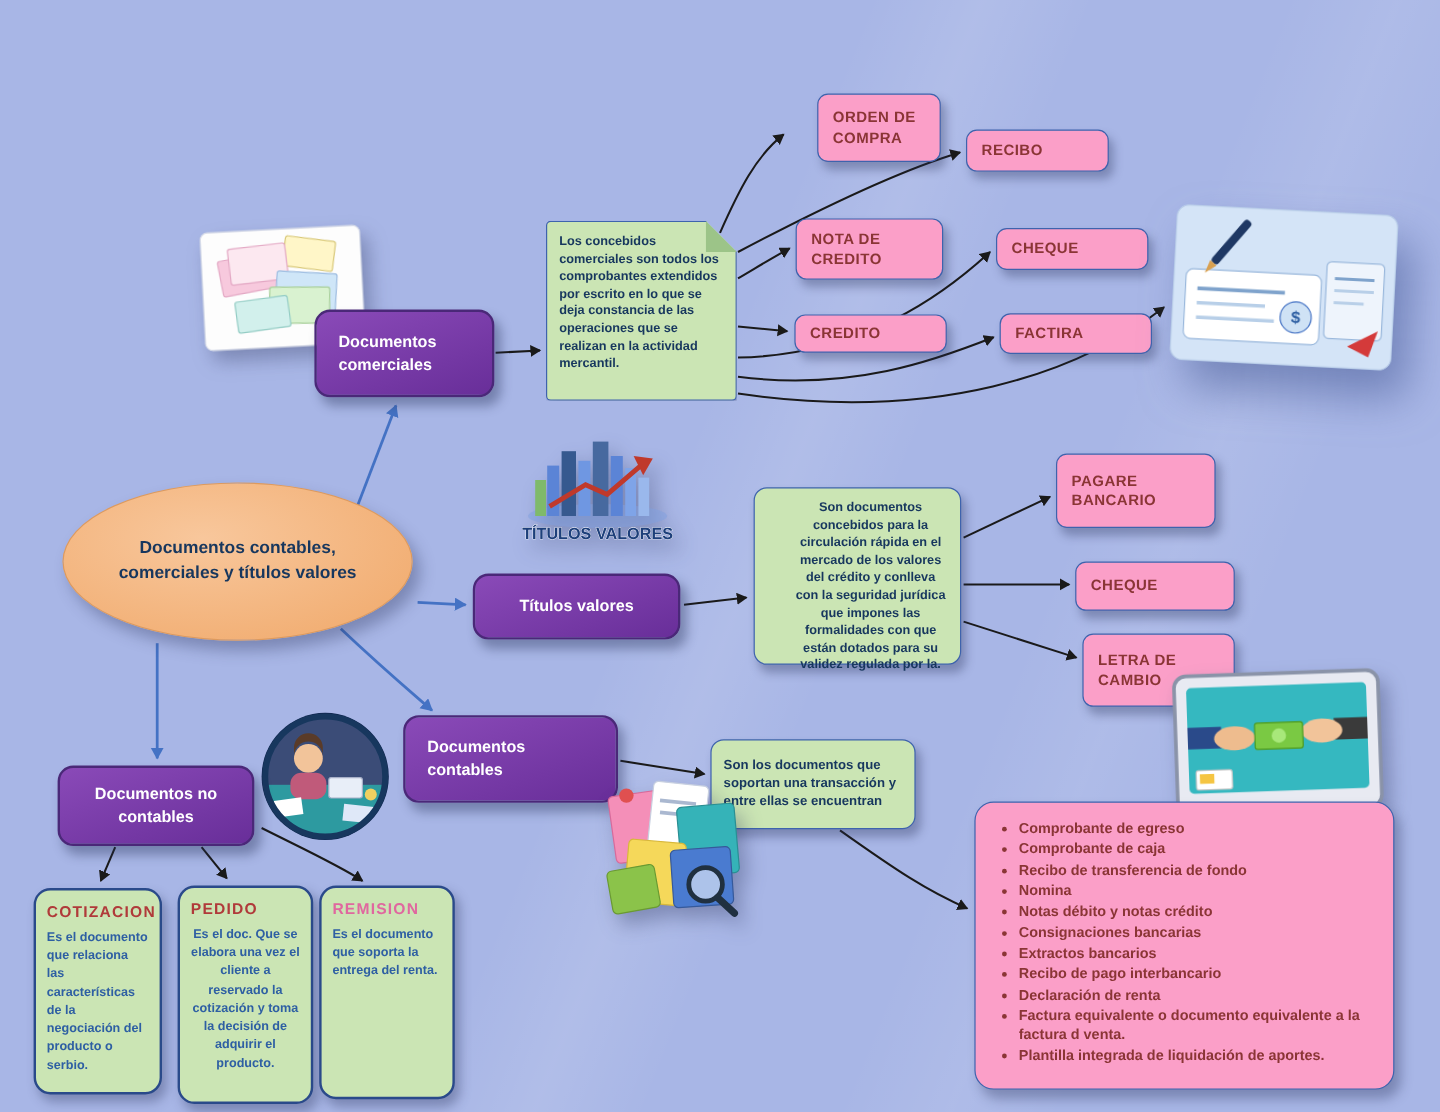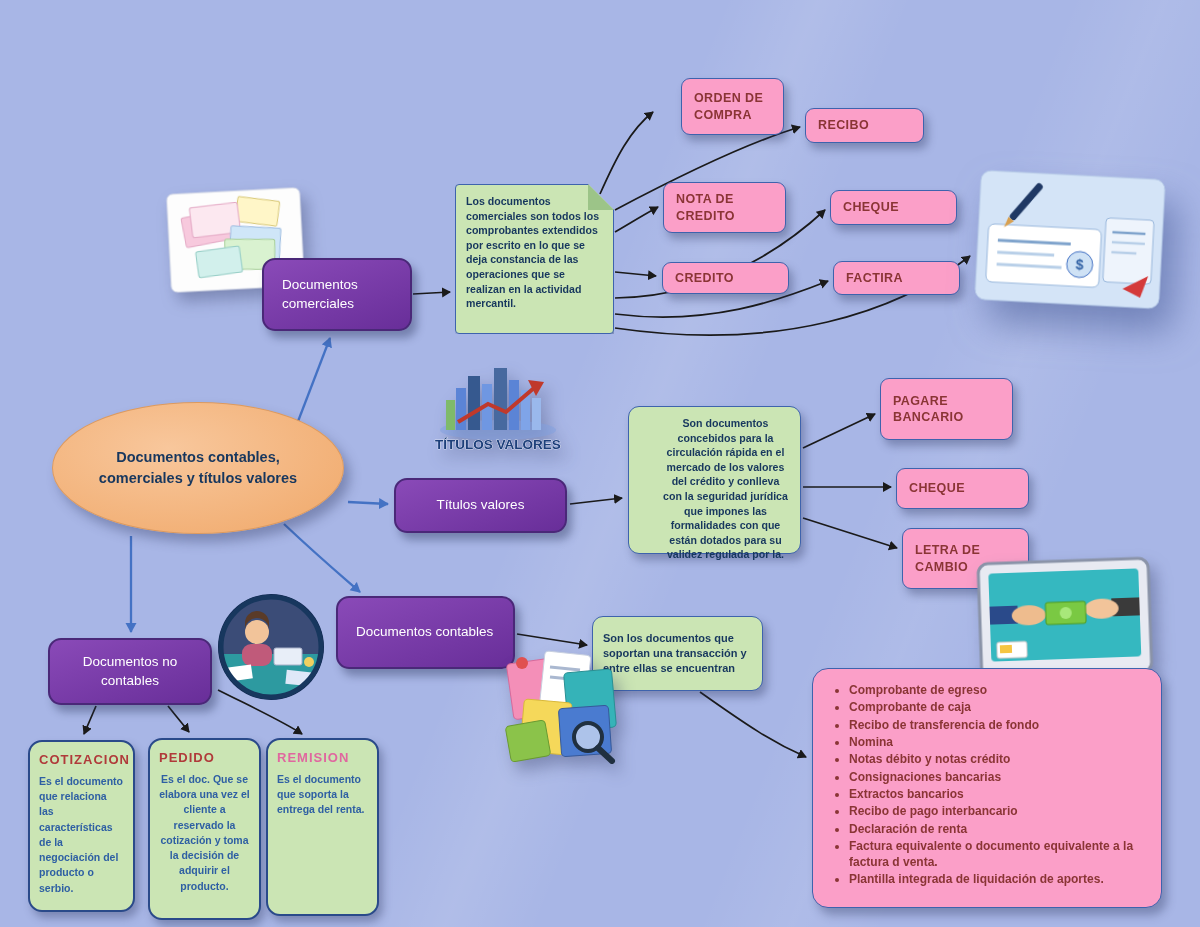--- a/index.html
+++ b/index.html
@@ -27,21 +27,21 @@
   .c-blue{stroke:var(--arrow_blue);stroke-width:2.3;fill:none;marker-end:url(#arrow-blue);}
 
   .abs{position:absolute;z-index:2;}
   .header{left:105px;top:50px;width:560px;color:#202945;line-height:1.32;}
   .header .h1{font-weight:bold;font-size:15.5px;}
   .header .h2,.header .h3{font-weight:bold;font-size:15px;}
 
   .purple-node{
     background:linear-gradient(160deg,#8a4ab8,#682e99);
     border:2px solid var(--purple_border);border-radius:13px;
-    color:#fff;font-weight:normal;font-size:13.5px;line-height:1.35;
+    color:#fff;font-weight:bold;font-size:13.5px;line-height:1.35;
     display:flex;align-items:center;
     box-shadow:5px 7px 9px rgba(40,50,90,.40);
   }
   .purple-node span{padding:4px 10px 4px 18px;}
   .purple-node.centered{justify-content:center;text-align:center;}
   .purple-node.centered span{padding:4px 8px;}
 
   .pink-box{
     background:var(--pink);
     border:1.6px solid var(--border_blue);border-radius:9px;
@@ -142,21 +142,21 @@
       <rect x="28" y="58" width="44" height="26" rx="2" fill="#d2f0ec" stroke="#93ccc4" transform="rotate(-5 50 71)"></rect>
     </svg>
   </div>
 
   <div class="abs purple-node" style="left:262px;top:258px;width:150px;height:73px;">
     <span>Documentos comerciales</span>
   </div>
 
   <div class="abs" style="left:455px;top:184px;width:159px;height:150px;z-index:2;">
     <div class="green-box note-folded" style="width:100%;height:100%;border-radius:4px;">
-      <div class="note-text">Los documentos comerciales son todos los comprobantes extendidos por escrito en lo que se deja constancia de las operaciones que se realizan en la actividad mercantil.</div>
+      <div class="note-text">Los concebidos comerciales son todos los comprobantes extendidos por escrito en lo que se deja constancia de las operaciones que se realizan en la actividad mercantil.</div>
     </div>
     <div class="fold"></div>
   </div>
 
   <div class="abs pink-box" style="left:658px;top:78px;width:103px;height:57px;margin-left:23px;">
     <span>ORDEN DE COMPRA</span>
   </div>
   <div class="abs pink-box" style="left:805px;top:108px;width:119px;height:35px;">
     <span>RECIBO</span>
   </div>

